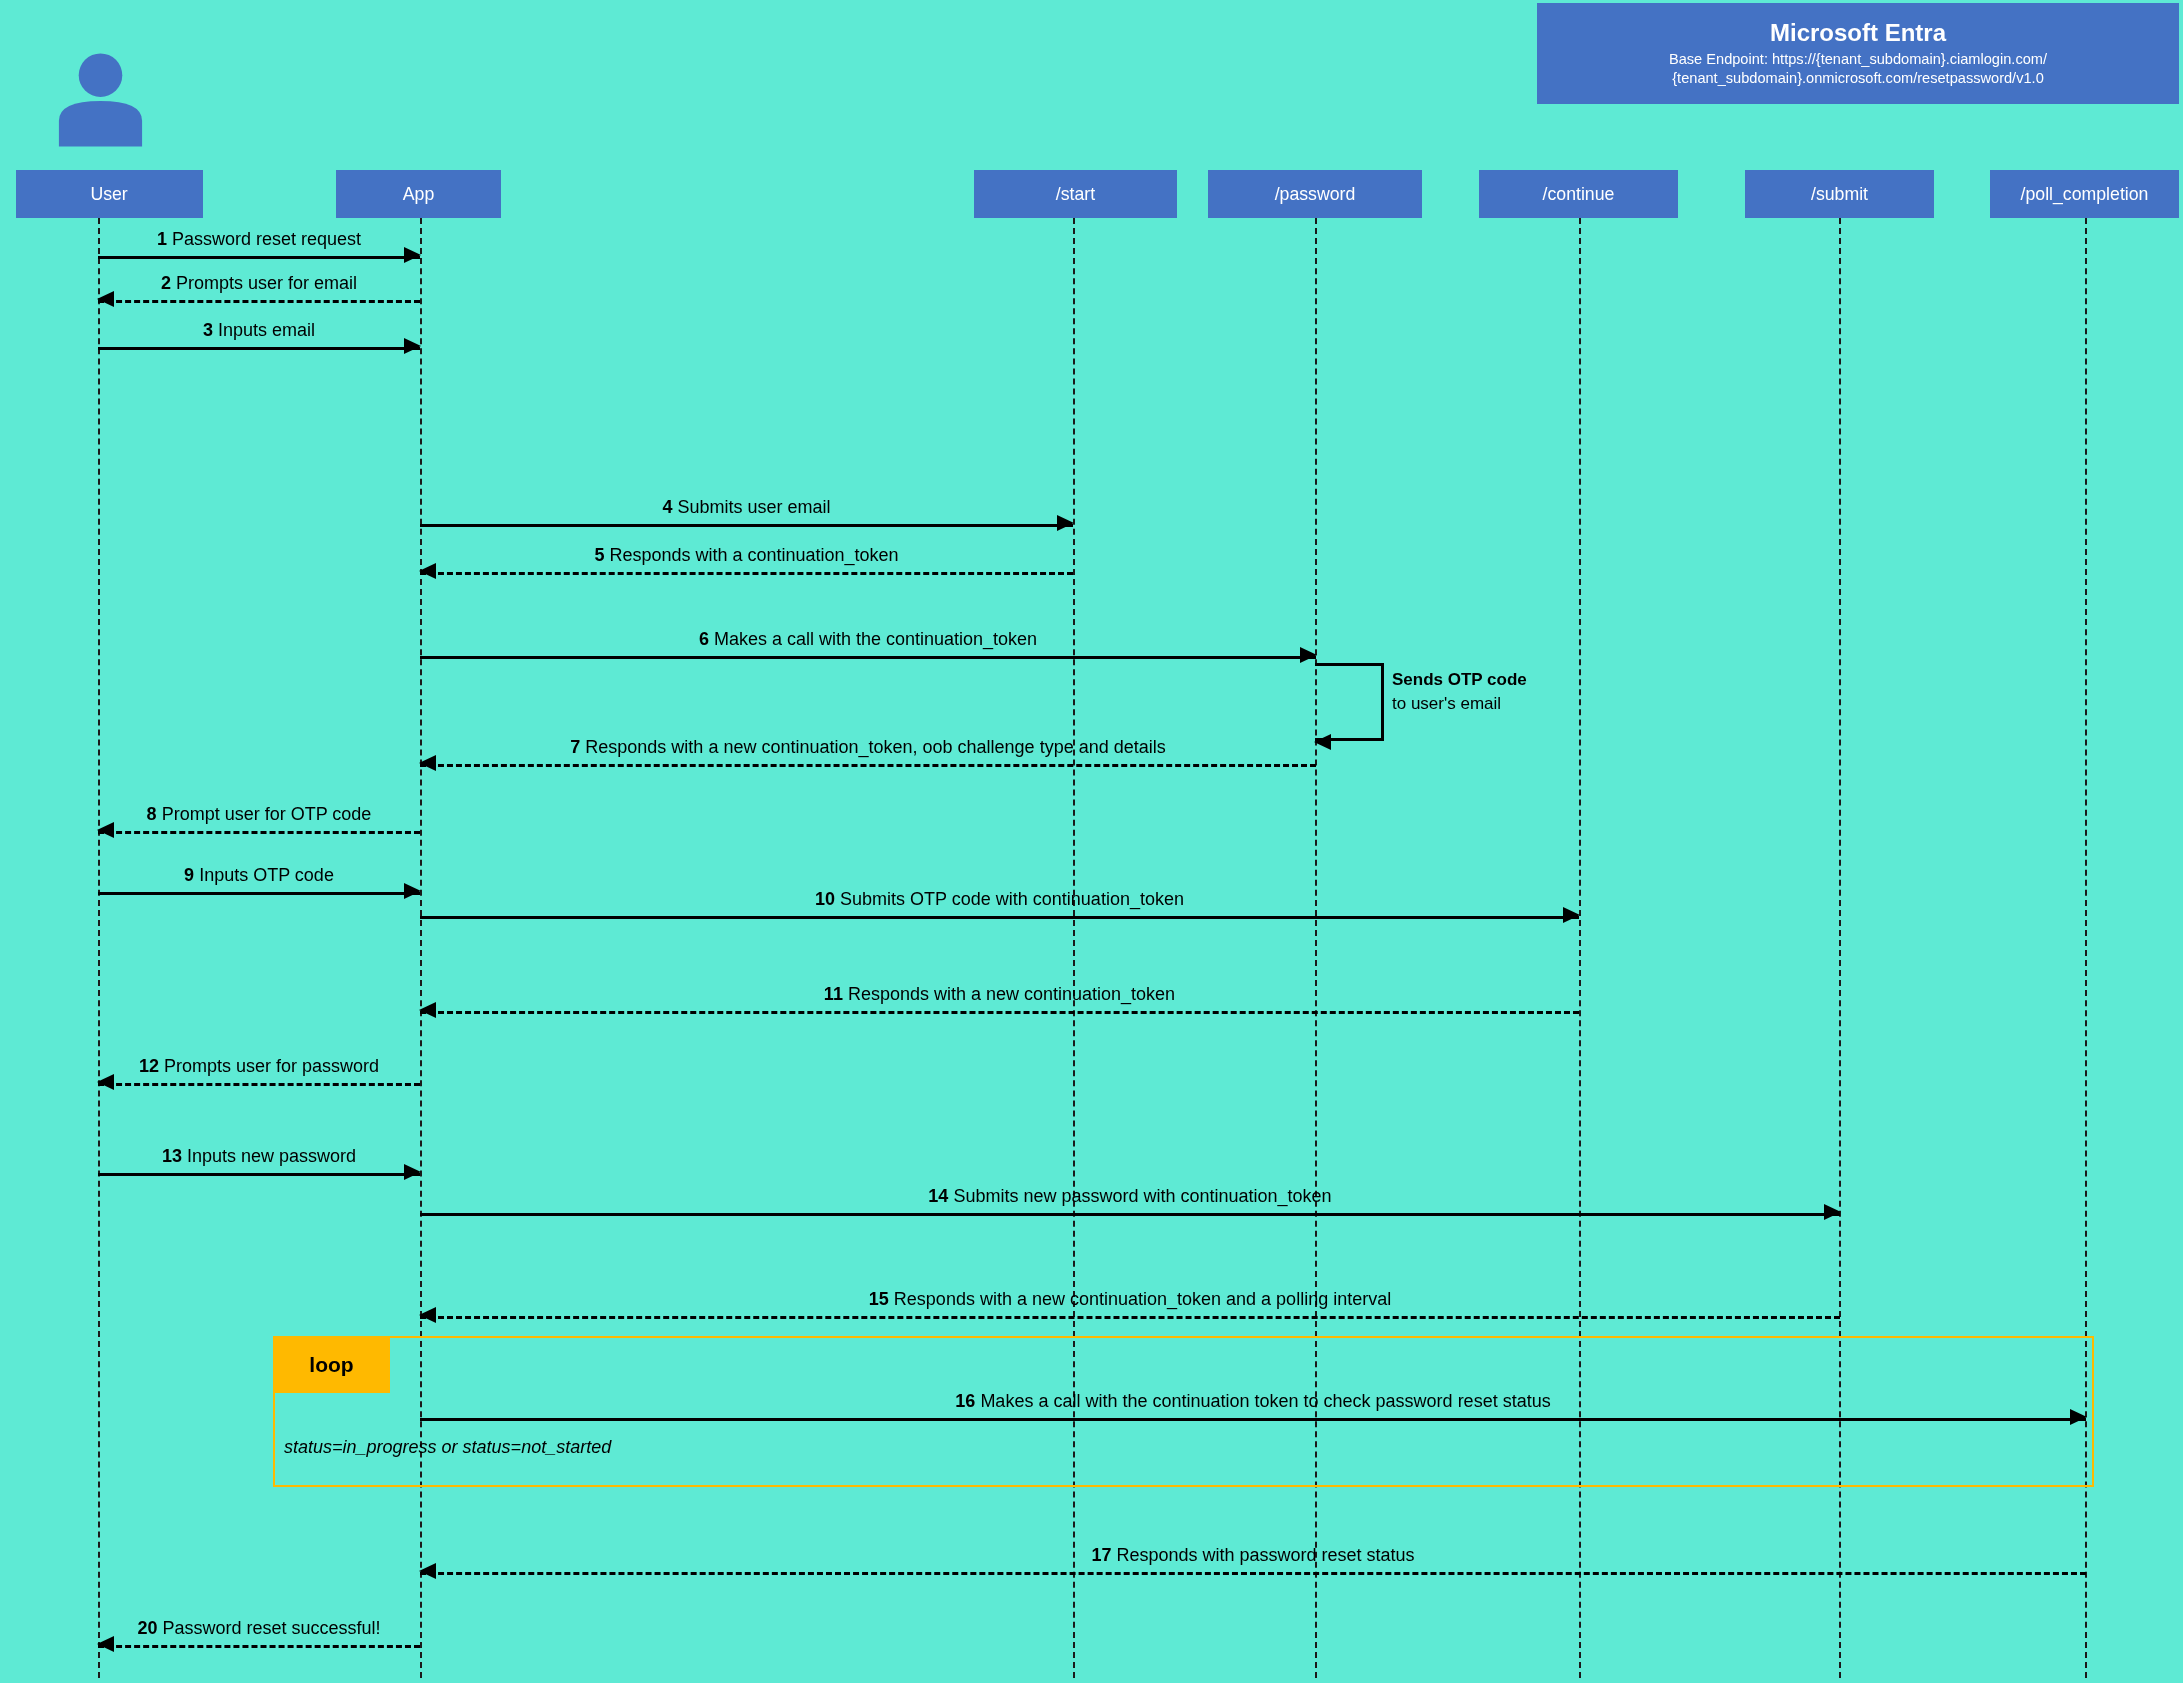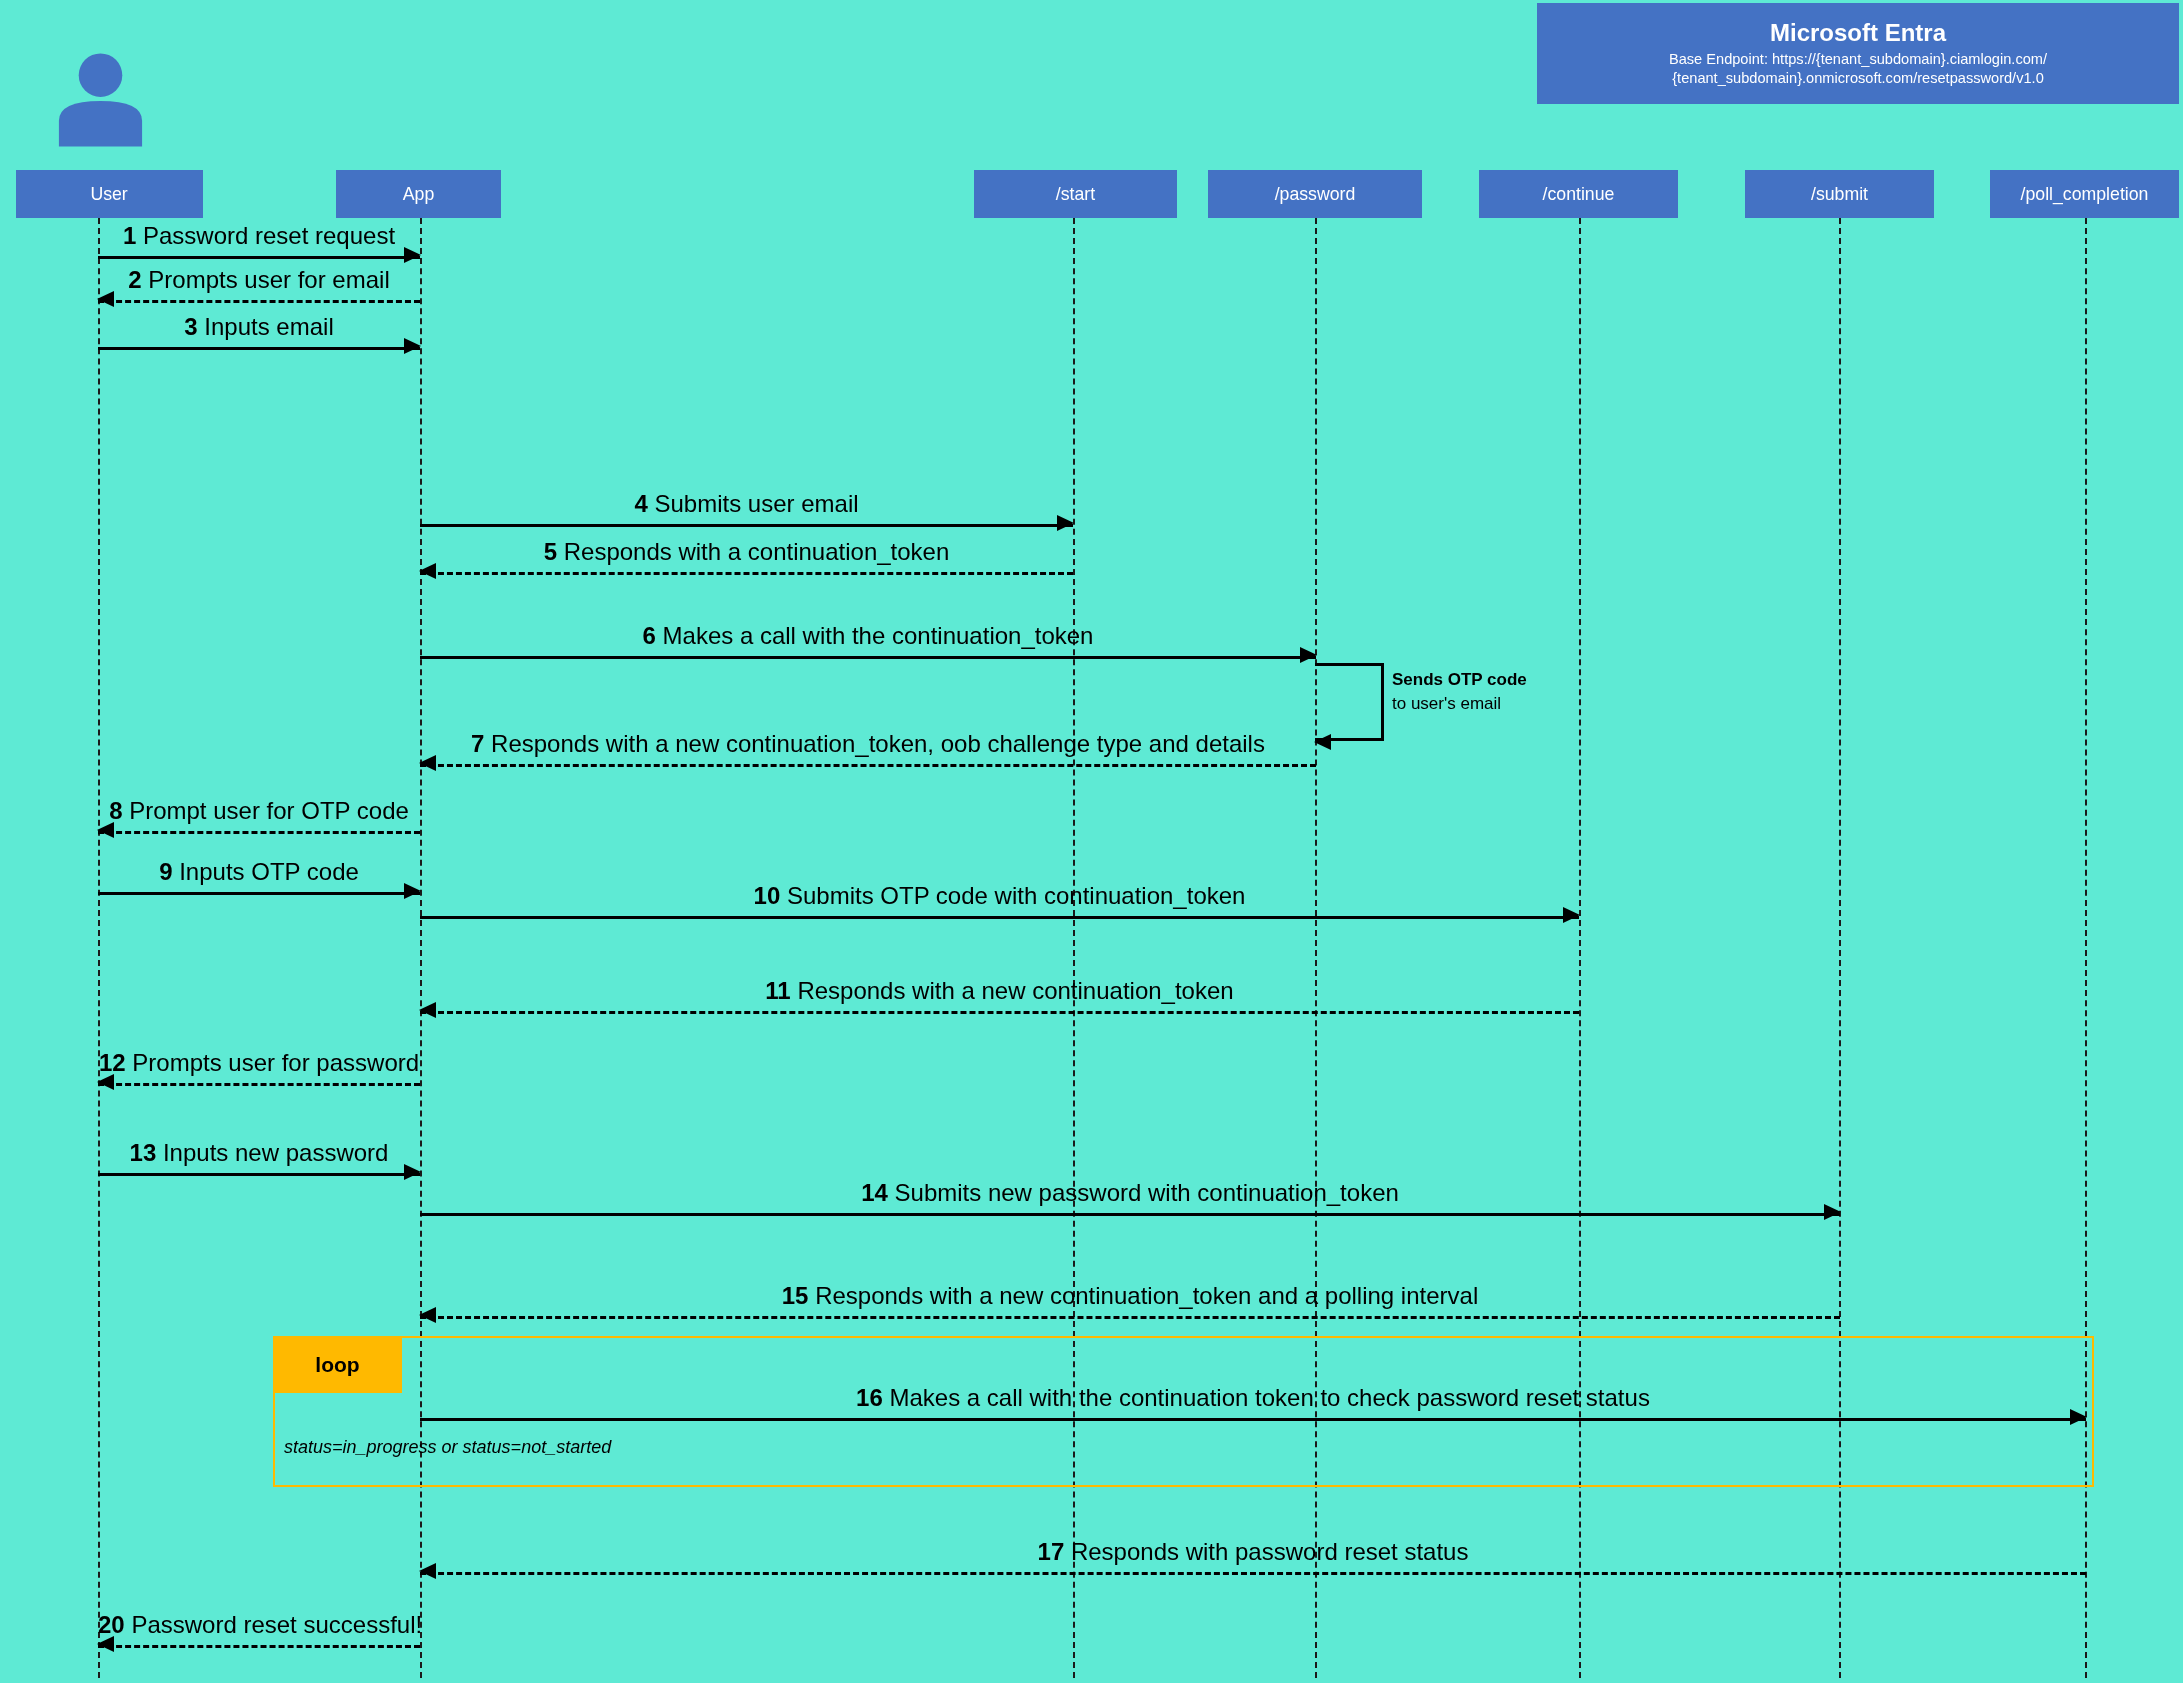--- a/index.html
+++ b/index.html
@@ -68,21 +68,21 @@
     border-bottom:8.9px solid transparent;
   }
   .arrowhead.right{ right:-1px; border-left:17.7px solid #000; }
   .arrowhead.left{ left:-1px; border-right:17.7px solid #000; }
 
   .msg .lbl{
     position:absolute;
     bottom:6.3px;
     width:100%;
     text-align:center;
-    font-size:24px;
+    font-size:18px;
     color:#000;
     white-space:nowrap;
   }
   .msg .lbl .num{ font-weight:bold; }
 
   
   .selfmsg{ position:absolute; }
   .selfmsg .top{ position:absolute; left:0; top:0; height:0; width:100%; border-top:3.1px solid #000; }
   .selfmsg .right{ position:absolute; right:0; top:0; width:0; height:100%; border-right:3.1px solid #000; }
   .selfmsg .bot{ position:absolute; left:0; bottom:0; height:0; width:100%; border-bottom:3.1px solid #000; }
@@ -170,21 +170,21 @@
       <div class="lifeline" style="left: 98px;"></div>
       <div class="lifeline" style="left: 420px;"></div>
       <div class="lifeline" style="left: 1073px;"></div>
       <div class="lifeline" style="left: 1315px;"></div>
       <div class="lifeline" style="left: 1579px;"></div>
       <div class="lifeline" style="left: 1839px;"></div>
       <div class="lifeline" style="left: 2085px;"></div>
     </div>
 
   <div class="loopbox" id="loopbox" style="left: 273px; top: 1336px; width: 1821px; height: 151px;"></div>
-  <div class="looplabel" id="looplabel" style="left: 273px; top: 1336px; width: 129px; height: 57px;">loop</div>
+  <div class="looplabel" id="looplabel" style="left: 273px; top: 1336px; width: 117px; height: 57px;">loop</div>
   <div class="loopguard" id="loopguard" style="left: 284px; top: 1437px;">status=in_progress or status=not_started</div>
 
   <div id="messages-layer">
       <div class="msg solid" style="left: 98px; width: 322px; top: 256px;">
         <div class="line"></div>
         <div class="arrowhead right"></div>
         <div class="lbl"><span class="num">1</span> <span>Password reset request</span></div>
       </div>
       <div class="msg dashed" style="left: 98px; width: 322px; top: 300px;">
         <div class="line"></div>

